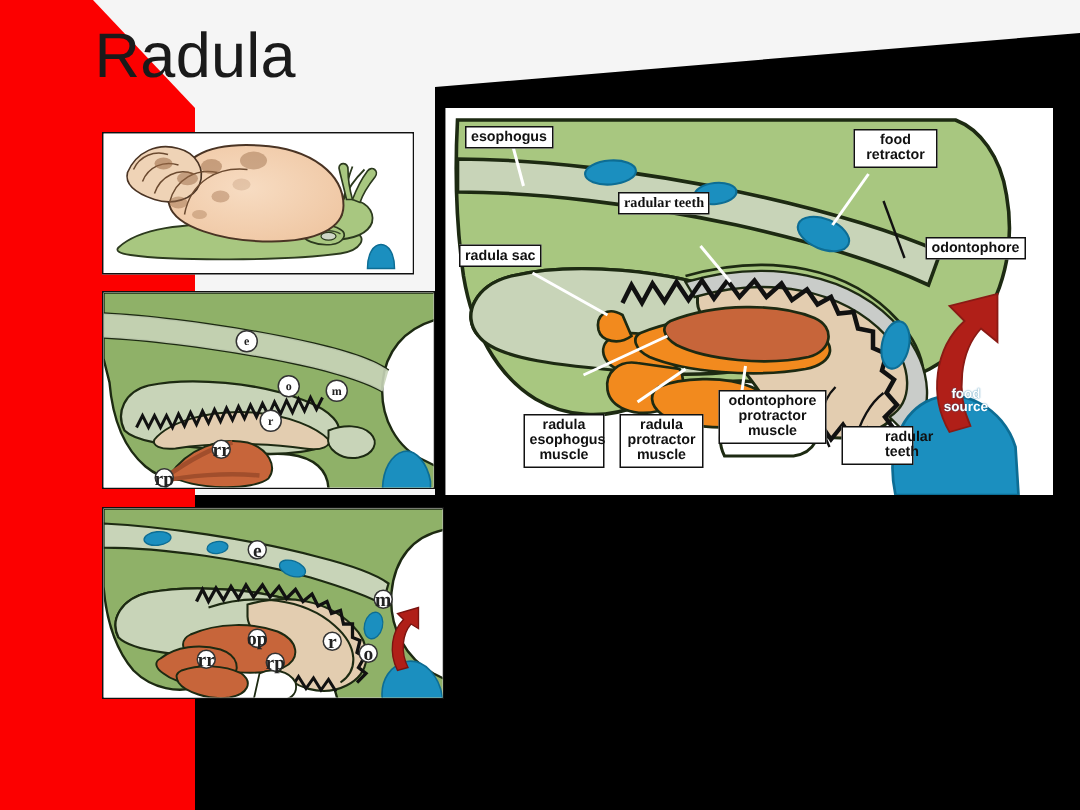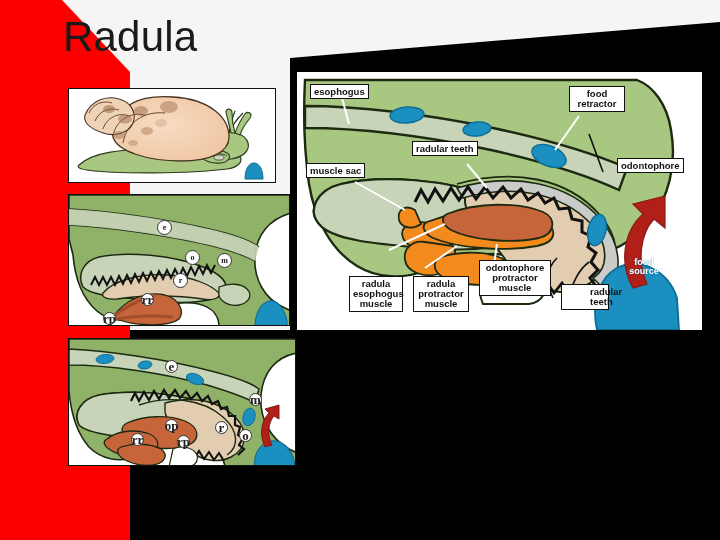--- a/index.html
+++ b/index.html
@@ -256,23 +256,23 @@
       <line x1="92" y1="178" x2="148" y2="152" stroke="#ffffff" stroke-width="2"></line>
       <line x1="128" y1="196" x2="160" y2="174" stroke="#ffffff" stroke-width="2"></line>
       <line x1="196" y1="200" x2="200" y2="172" stroke="#ffffff" stroke-width="2"></line>
       <path d="M256 226 C248 210 250 196 260 186" fill="none" stroke="#111" stroke-width="1.6"></path>
       <path d="M272 226 C276 208 284 196 292 190" fill="none" stroke="#111" stroke-width="1.6"></path>
       <line x1="292" y1="62" x2="306" y2="100" stroke="#111" stroke-width="1.6"></line>
     </svg>
 
     <div class="lbl" style="left:13px;top:12px;">esophogus</div>
 
-    <div class="lbl" style="left:9px;top:91px;">muscle sac</div>
-
-    <div class="lbl" style="left:115px;top:69px;">radular teeth</div>
+    <div class="lbl" style="left:9px;top:91px;">radula sac</div>
+
+    <div class="lbl" style="left:115px;top:56px;font-family:Liberation Serif, serif;">radular teeth</div>
 
     <div class="lbl multi" style="left:272px;top:14px;width:56px;">
       <div>food</div>
       <div>retractor</div>
     </div>
 
     <div class="lbl" style="left:320px;top:86px;">odontophore</div>
 
     <div class="lbl multi" style="left:52px;top:204px;width:54px;">
       <div>radula</div>

